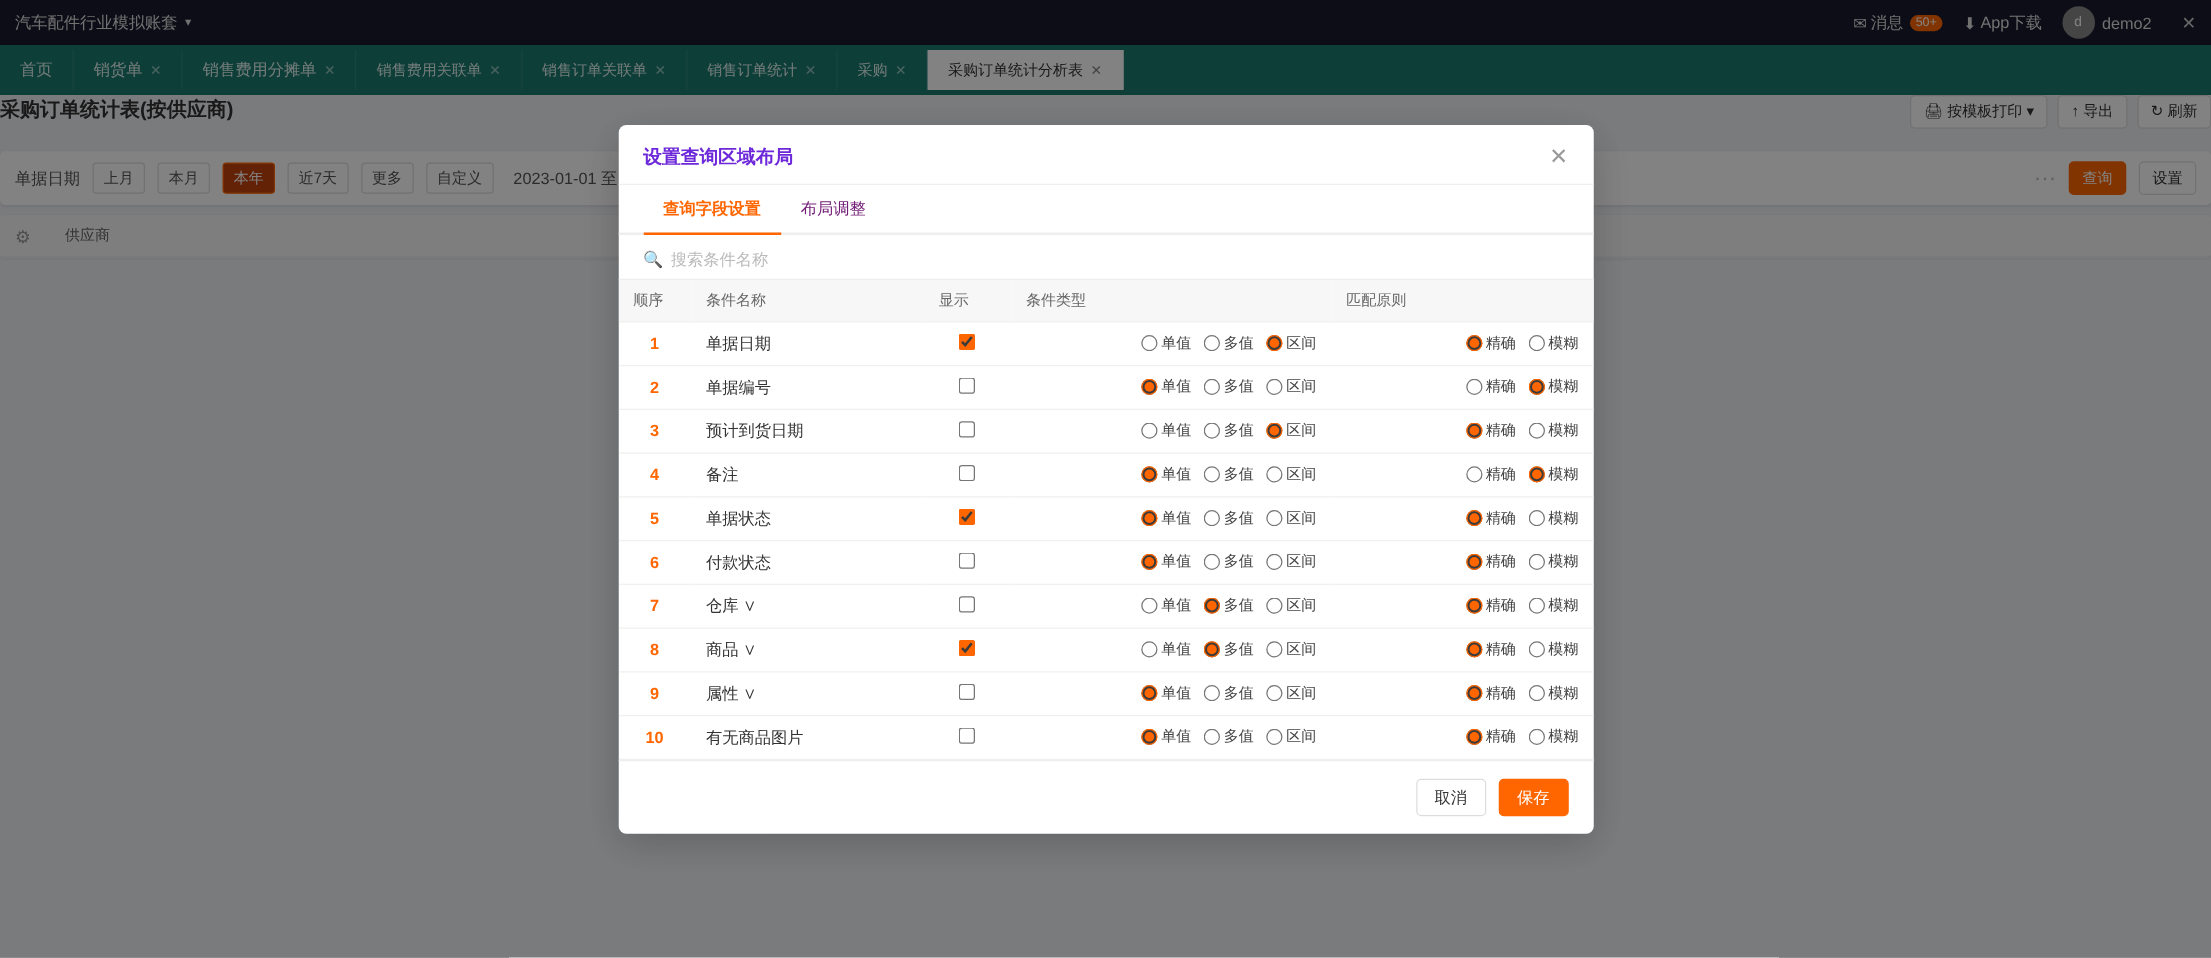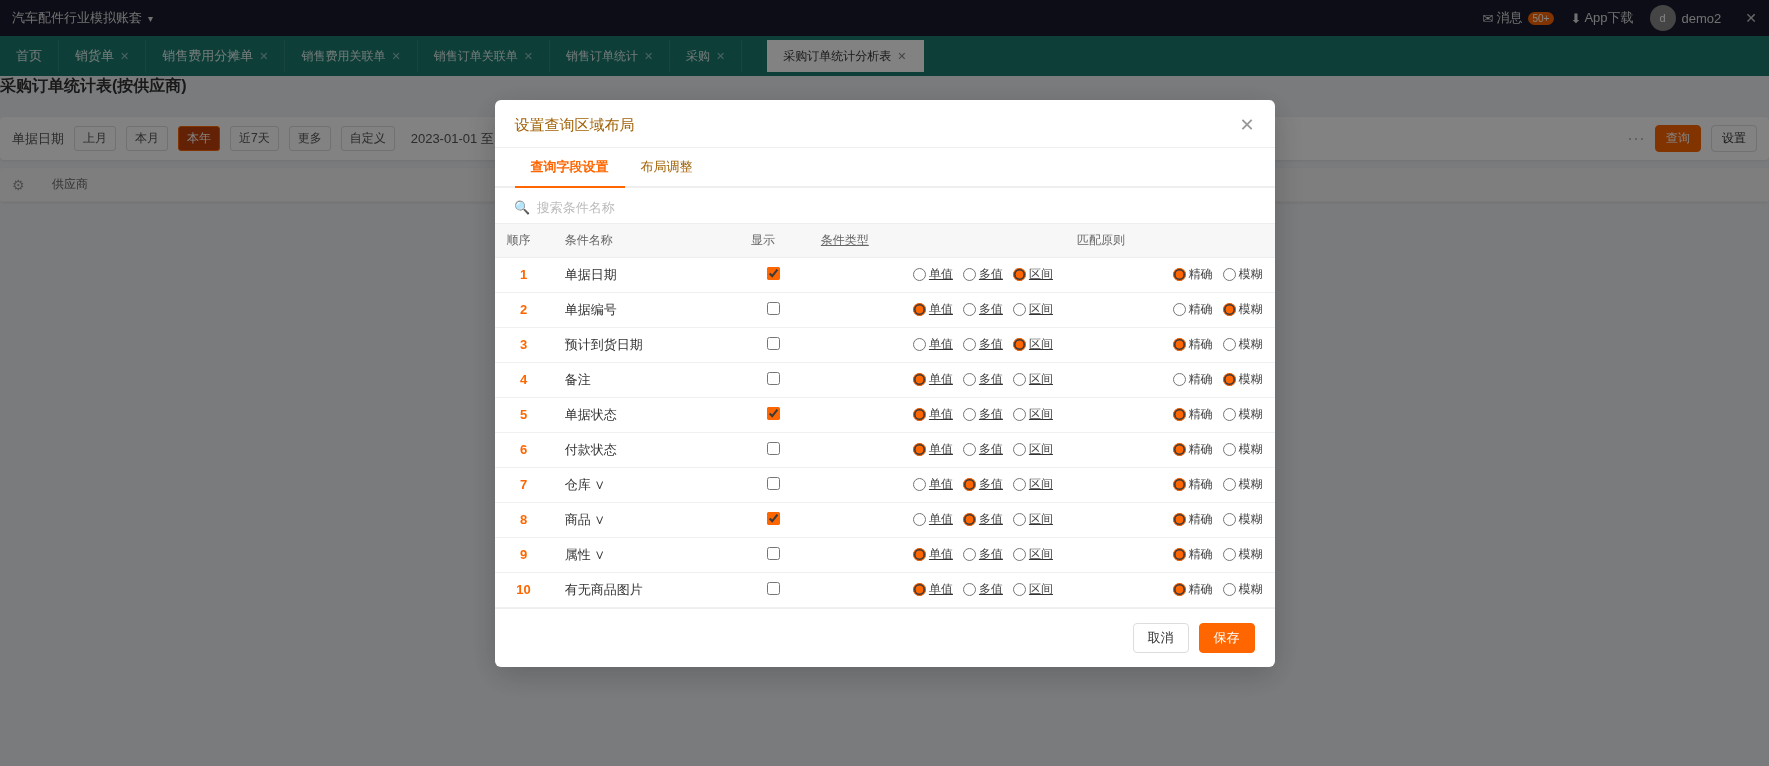--- a/index.html
+++ b/index.html
@@ -143,41 +143,41 @@
     }
     .modal-header {
       display: flex;
       align-items: center;
       justify-content: space-between;
       padding: 16px 20px 12px;
       border-bottom: 1px solid #eee;
     }
     .modal-title {
       font-size: 15px;
-      font-weight: normal;
-      color: #a16207;
+      font-weight: bold;
+      color: #6d28d9;
     }
     .modal-close {
       cursor: pointer;
       font-size: 18px;
       color: #999;
       line-height: 1;
     }
 
     .modal-tabs {
       display: flex;
       padding: 0 20px;
       border-bottom: 2px solid #eee;
       gap: 0;
     }
     .modal-tab {
       padding: 10px 16px;
       cursor: pointer;
       font-size: 13px;
-      color: #a16207;
+      color: #701a75;
       border-bottom: 2px solid transparent;
       margin-bottom: -2px;
     }
     .modal-tab.active {
       color: #f60;
       border-bottom-color: #f60;
       font-weight: bold;
     }
 
     .modal-search {
@@ -221,21 +221,21 @@
     .settings-table td {
       padding: 8px 12px;
       border-bottom: 1px solid #f0f0f0;
       font-size: 13px;
       color: #333;
     }
 
     .col-order { width: 50px; color: #f60; font-weight: bold; text-align: center; }
     .col-name { width: 160px; }
     .col-show { width: 60px; text-align: center; }
-    .col-type { width: 220px; text-decoration: underline; }
+    .col-type { width: 220px; }
     .col-match { width: 180px; }
 
     .radio-group {
       display: flex;
       align-items: center;
       gap: 10px;
       justify-content: flex-end;
     }
     .radio-item {
       display: flex;
@@ -316,26 +316,41 @@
 </div>
 
 <div class="tab-bar bg-dim">
   <div class="tab-item home">首页</div>
   <div class="tab-item">销货单 <span class="tab-close">✕</span></div>
   <div class="tab-item">销售费用分摊单 <span class="tab-close">✕</span></div>
   <div class="tab-item" style="font-size:12px;">销售费用关联单 <span class="tab-close">✕</span></div>
   <div class="tab-item" style="font-size:12px;">销售订单关联单 <span class="tab-close">✕</span></div>
   <div class="tab-item" style="font-size:12px;">销售订单统计 <span class="tab-close">✕</span></div>
   <div class="tab-item" style="font-size:12px;">采购 <span class="tab-close">✕</span></div>
-  <div class="tab-item active" style="font-size:12px;margin-left:25px;">采购订单统计分析表 <span class="tab-close">✕</span></div>
+  <div class="tab-item active" style="font-size:12px;">采购订单统计分析表 <span class="tab-close">✕</span></div>
 </div>
 
 <div class="main-area bg-dim">
   <div style="display:flex; align-items:center; justify-content:space-between; margin-bottom:10px;">
     <div class="page-title">采购订单统计表(按供应商)</div>
+    <div class="toolbar">
+      <button class="btn btn-sm">
+        <span>🖨</span>
+        <span>按模板打印</span>
+        <span>▾</span>
+      </button>
+      <button class="btn btn-sm">
+        <span>↑</span>
+        <span>导出</span>
+      </button>
+      <button class="btn btn-sm">
+        <span>↻</span>
+        <span>刷新</span>
+      </button>
+    </div>
   </div>
 
   <div class="filter-bar">
     <span style="color:#555; font-size:13px;">单据日期</span>
     <button class="period-btn">上月</button>
     <button class="period-btn">本月</button>
     <button class="period-btn active">本年</button>
     <button class="period-btn">近7天</button>
     <button class="period-btn">更多</button>
     <button class="period-btn">自定义</button>

